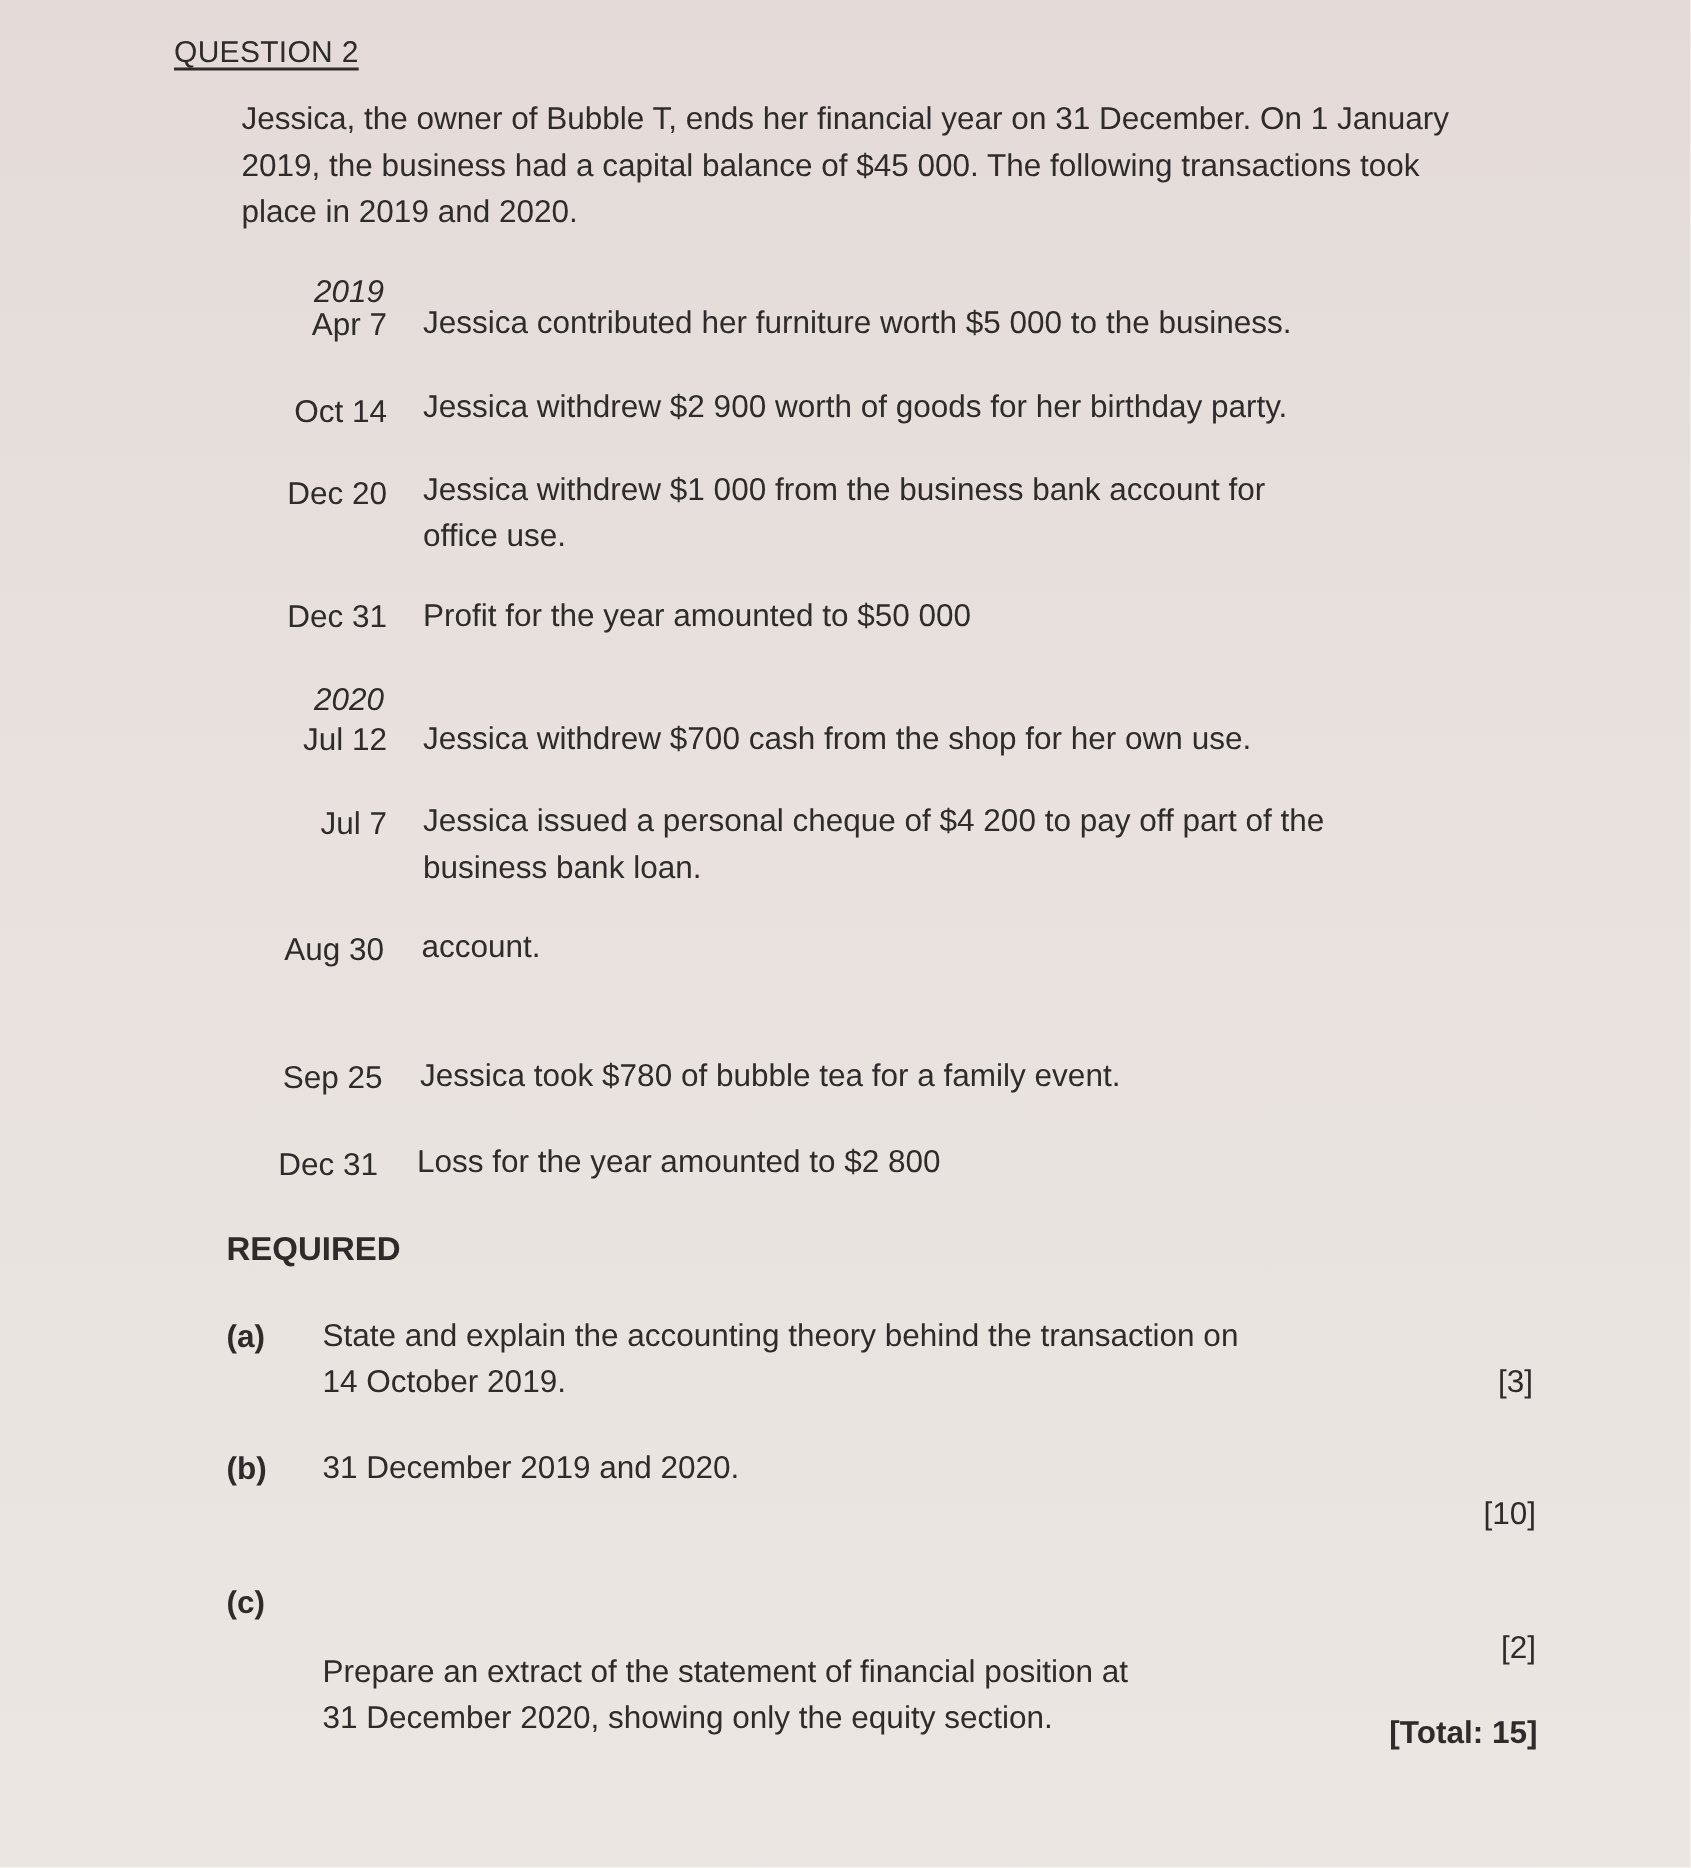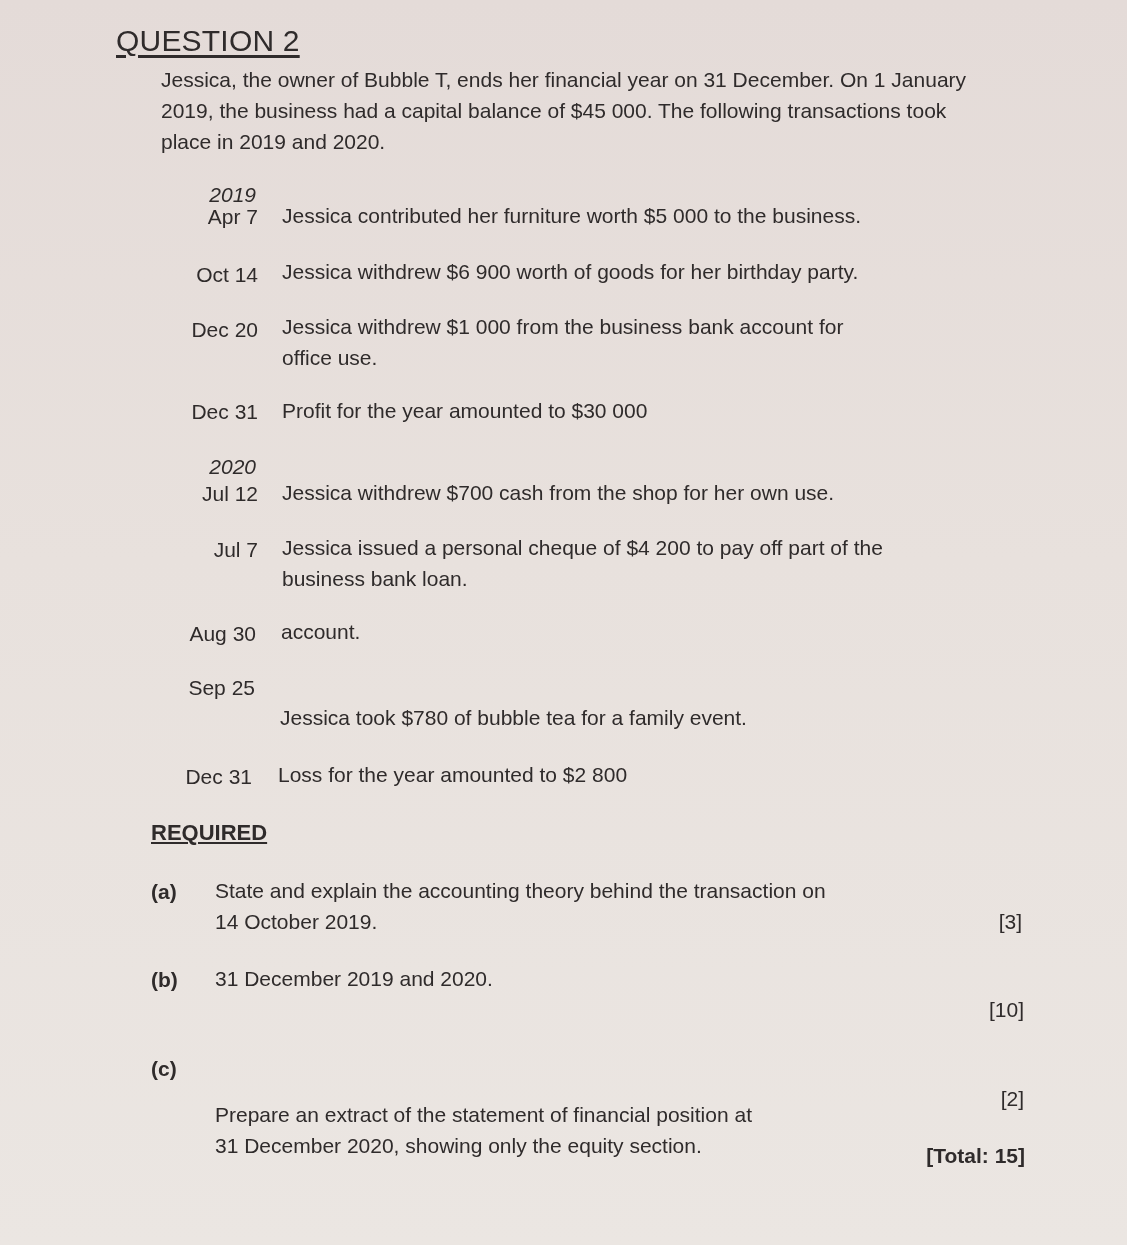--- a/index.html
+++ b/index.html
@@ -6,39 +6,39 @@
   body {
     width: 1127px; height: 1245px; overflow: hidden;
     background: linear-gradient(180deg, #e4dbd8 0%, #e8e1dd 45%, #ebe6e2 100%);
     font-family: "Liberation Sans", sans-serif;
     color: #2f2b2b;
     position: relative;
   }
   .page { position: absolute; left: 0; top: 0; width: 1127px; height: 1245px; }
   .q-title {
     position: absolute; left: 116px; top: 24px;
-    font-size: 30px; letter-spacing: 0.2px;
+    font-size: 20px; letter-spacing: 0.2px;
     text-decoration: underline; text-underline-offset: 4px;
   }
   .intro {
     position: absolute; left: 161px; top: 64px; width: 840px;
     font-size: 21px; line-height: 31px;
   }
   .year {
     position: absolute; font-size: 21px; text-align: right; width: 96px; font-style: italic;
   }
   .tx-date {
     position: absolute; font-size: 21px; text-align: right; width: 110px;
   }
   .tx-desc {
     position: absolute; font-size: 21px; line-height: 31px; width: 730px;
   }
   .required {
     position: absolute; left: 151px; top: 820px;
-    font-size: 22px; font-weight: bold; text-decoration: underline;
+    font-size: 22px; font-weight: bold;
   }
   .part-label {
     position: absolute; font-size: 21px; font-weight: bold;
   }
   .part-text {
     position: absolute; font-size: 21px; line-height: 31px; width: 740px;
   }
   .marks {
     position: absolute; font-size: 21px; text-align: right; width: 80px;
   }
@@ -61,36 +61,36 @@
   <div>
     <div class="tx-date" style="left:148px; top:205px;">Apr 7</div>
     <div class="tx-desc" style="left:282px; top:200px;">
       <div>Jessica contributed her furniture worth $5 000 to the business.</div>
     </div>
   </div>
 
   <div>
     <div class="tx-date" style="left:148px; top:263px;">Oct 14</div>
     <div class="tx-desc" style="left:282px; top:256px;">
-      <div>Jessica withdrew $6 900 worth of goods for her birthday party.</div>
+      <div>Jessica withdrew $2 900 worth of goods for her birthday party.</div>
     </div>
   </div>
 
   <div>
     <div class="tx-date" style="left:148px; top:318px;">Dec 20</div>
     <div class="tx-desc" style="left:282px; top:311px;">
       <div>Jessica withdrew $1 000 from the business bank account for</div>
       <div>office use.</div>
     </div>
   </div>
 
   <div>
     <div class="tx-date" style="left:148px; top:400px;">Dec 31</div>
     <div class="tx-desc" style="left:282px; top:395px;">
-      <div>Profit for the year amounted to $30 000</div>
+      <div>Profit for the year amounted to $50 000</div>
     </div>
   </div>
 
   <div class="year" style="left:160px; top:455px;">2020</div>
 
   <div>
     <div class="tx-date" style="left:148px; top:482px;">Jul 12</div>
     <div class="tx-desc" style="left:282px; top:477px;">
       <div>Jessica withdrew $700 cash from the shop for her own use.</div>
     </div>
@@ -105,21 +105,21 @@
   </div>
 
   <div>
     <div class="tx-date" style="left:146px; top:622px;">Aug 30</div>
     <div class="tx-desc" style="left:281px; top:616px;">
       <div>account.</div>
     </div>
   </div>
 
   <div>
-    <div class="tx-date" style="left:145px; top:676px;">Sep 25</div>
+    <div class="tx-date" style="left:145px; top:707px;">Sep 25</div>
     <div class="tx-desc" style="left:280px; top:702px;">
       <div>Jessica took $780 of bubble tea for a family event.</div>
     </div>
   </div>
 
   <div>
     <div class="tx-date" style="left:142px; top:765px;">Dec 31</div>
     <div class="tx-desc" style="left:278px; top:759px;">
       <div>Loss for the year amounted to $2 800</div>
     </div>

